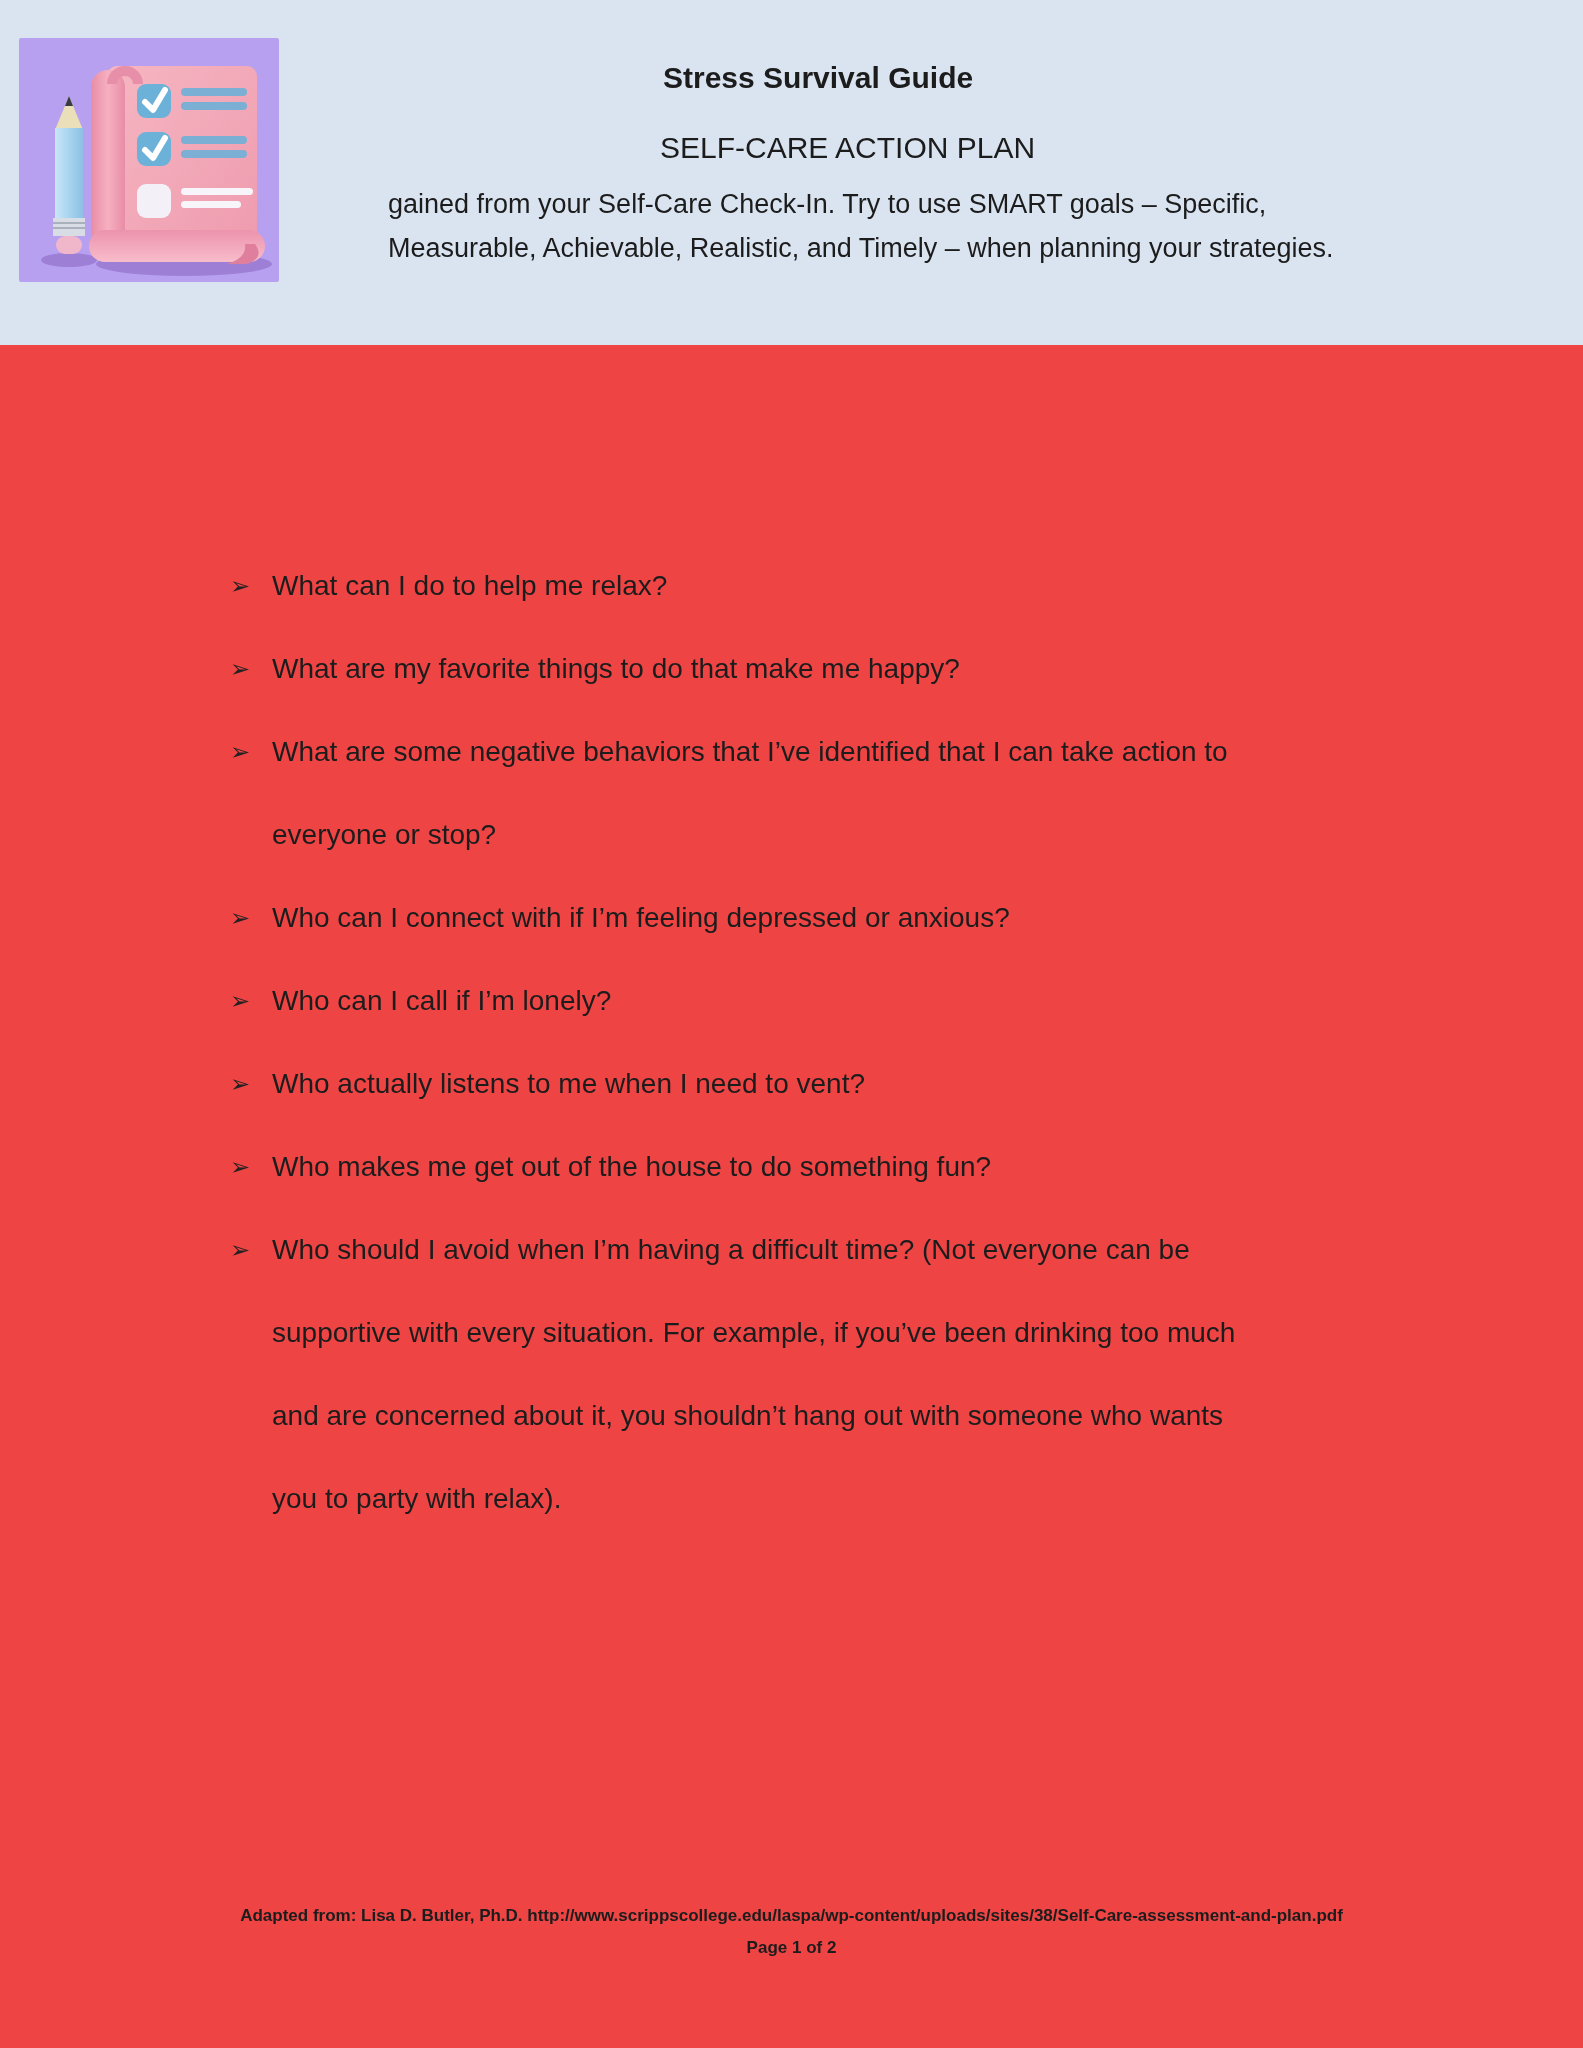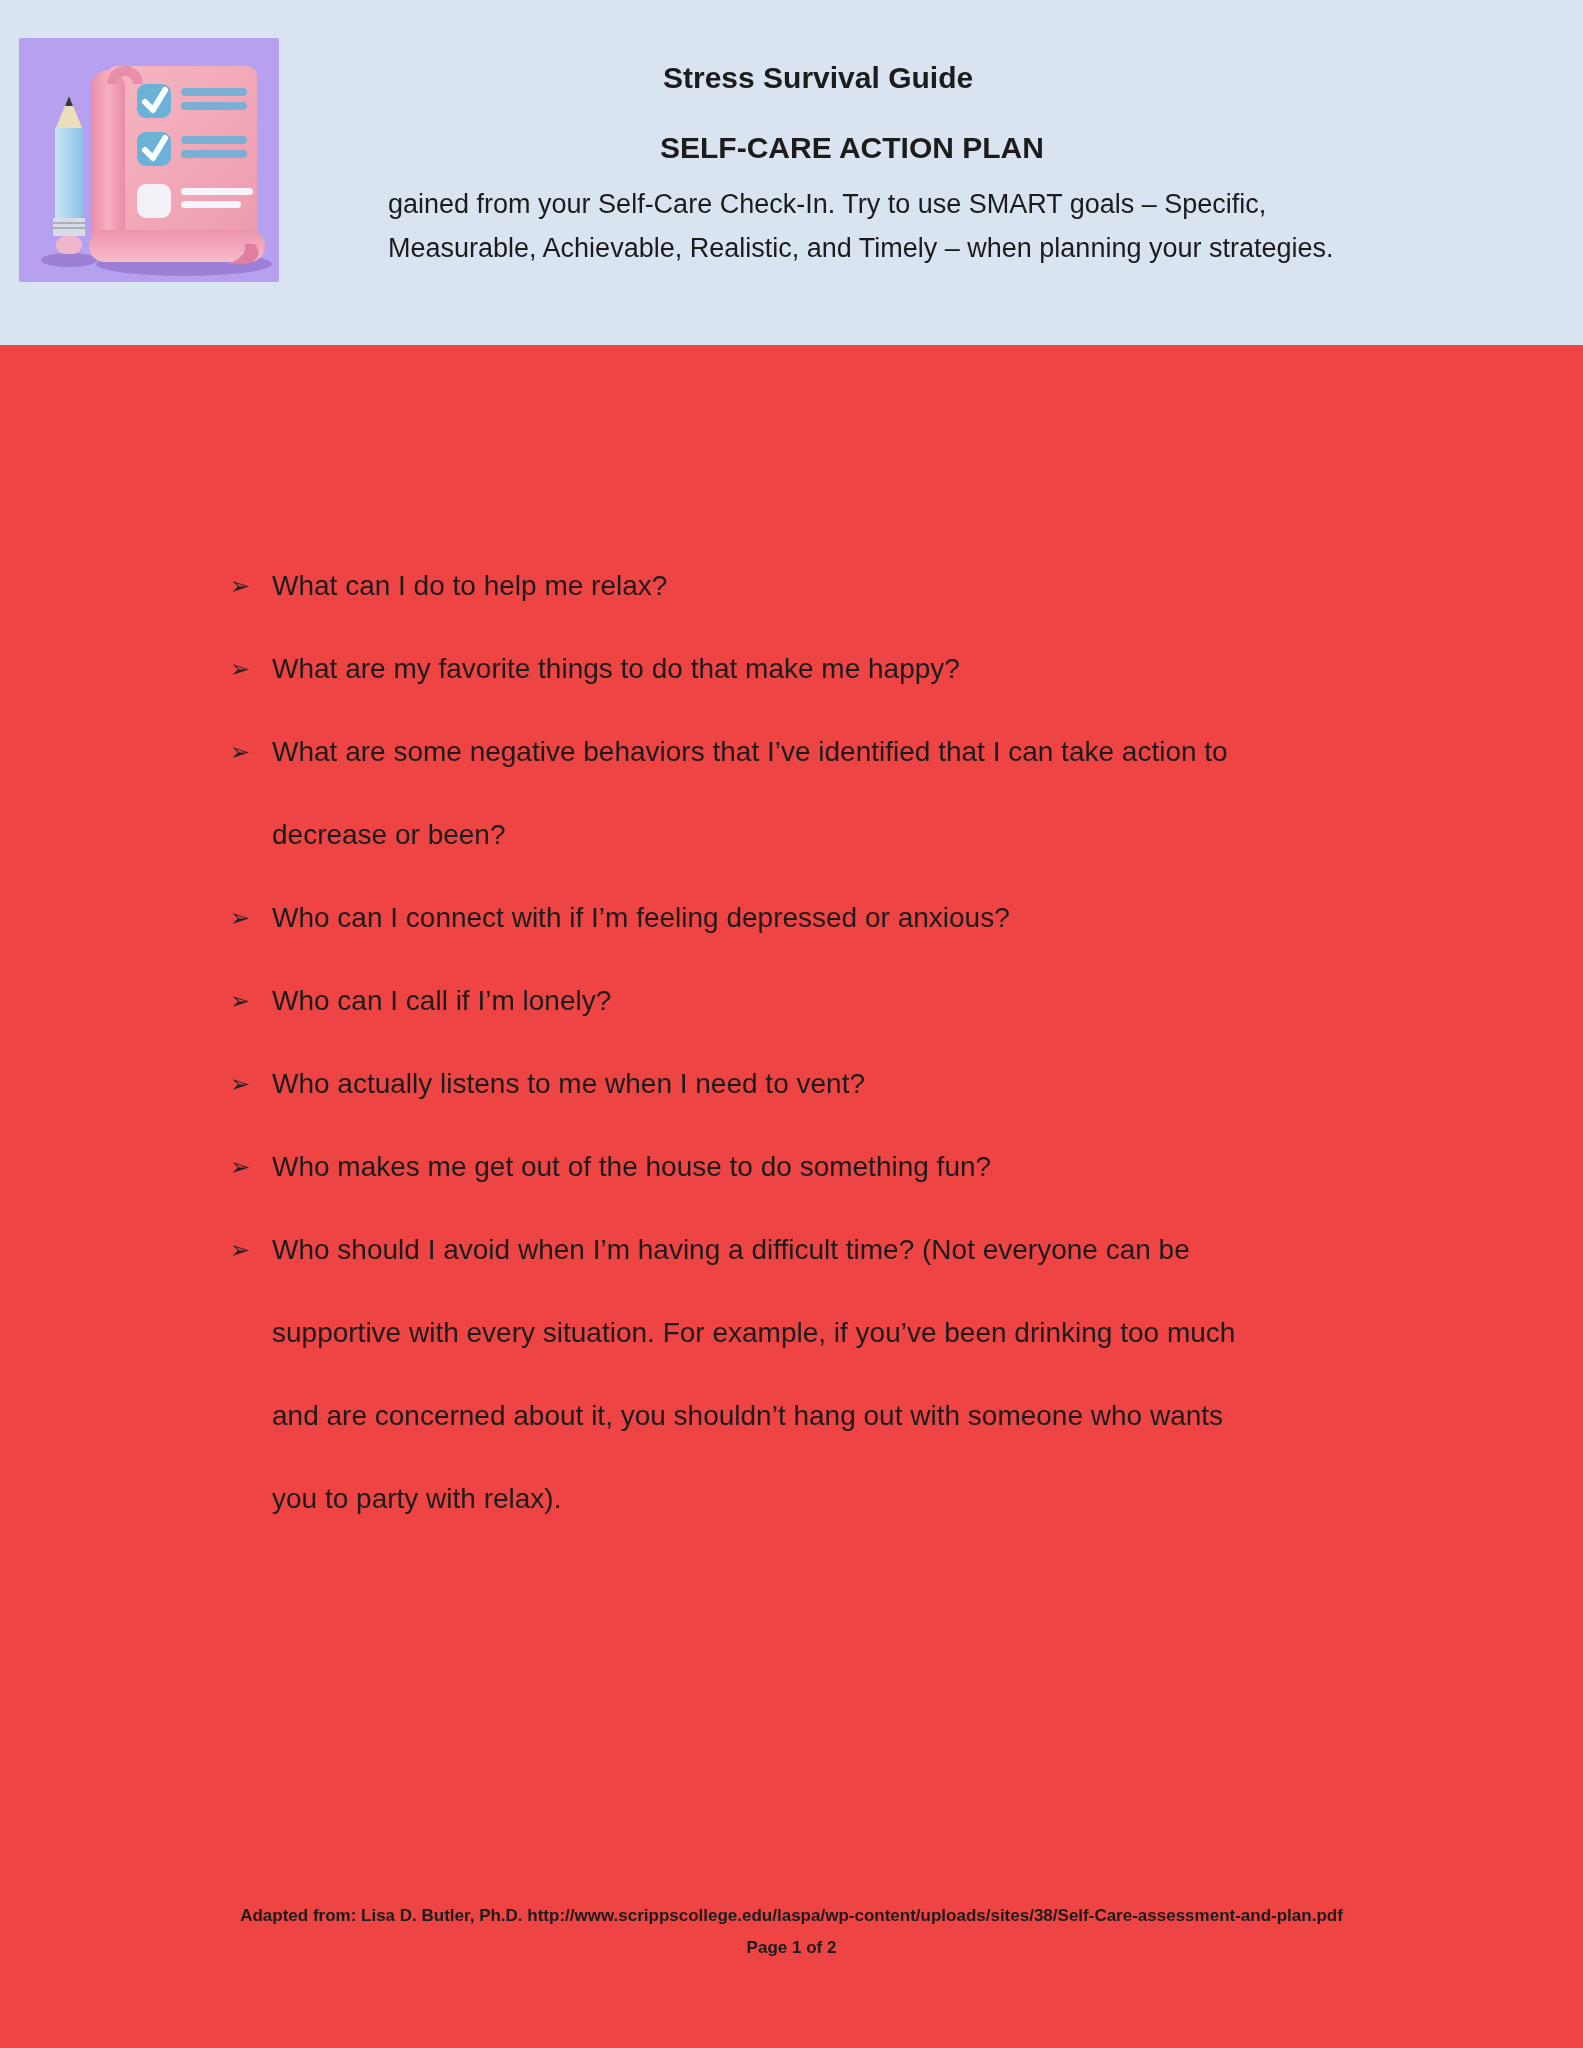--- a/index.html
+++ b/index.html
@@ -4,21 +4,21 @@
 <style>
   html,body{margin:0;padding:0;background:#fff;}
   #page{
     position:relative;width:1583px;height:2048px;background:#ef4444;overflow:hidden;
     font-family:"Liberation Sans", sans-serif;color:#1c1c1c;
   }
   
   #header-band{position:absolute;left:0;top:0;width:1583px;height:345px;}
   #icon-panel{position:absolute;left:19px;top:38px;width:260px;height:244px;border-radius:2px;overflow:hidden;}
   .hdr-title{position:absolute;left:663px;top:58px;font-size:30px;font-weight:bold;line-height:40px;white-space:nowrap;}
-  .hdr-subtitle{position:absolute;left:660px;top:128px;font-size:30px;font-weight:bold;line-height:40px;white-space:nowrap;}
+  .hdr-subtitle{position:absolute;left:660px;top:128px;font-size:30px;font-weight:normal;line-height:40px;white-space:nowrap;}
   .hdr-para{position:absolute;left:388px;top:182px;width:1120px;font-size:27px;line-height:44px;}
   .hdr-para div{white-space:nowrap;}
   
   .intro-line{position:absolute;left:146px;top:415px;font-size:28px;line-height:40px;white-space:nowrap;}
   .bullet-row{position:absolute;left:0;width:1583px;height:40px;line-height:36px;font-size:28px;}
   .bullet-row .marker{position:absolute;left:230px;top:0;font-size:24px;line-height:36px;color:#222;}
   .bullet-row .btext{position:absolute;left:272px;top:0;white-space:nowrap;}
   
   .footer-line1{position:absolute;left:0;top:1906px;width:1583px;text-align:center;font-size:17px;font-weight:600;white-space:nowrap;}
   .footer-line2{position:absolute;left:0;top:1938px;width:1583px;text-align:center;font-size:17px;font-weight:600;}
@@ -107,21 +107,21 @@
       <div class="bullet-row" style="top: 651px;">
       <span class="marker">➢</span>
       <span class="btext">What are my favorite things to do that make me happy?</span>
     </div>
       <div class="bullet-row" style="top: 734px;">
       <span class="marker">➢</span>
       <span class="btext">What are some negative behaviors that I’ve identified that I can take action to</span>
     </div>
       <div class="bullet-row" style="top: 817px;">
       <span class="marker"></span>
-      <span class="btext">decrease or been?</span>
+      <span class="btext">everyone or stop?</span>
     </div>
       <div class="bullet-row" style="top: 900px;">
       <span class="marker">➢</span>
       <span class="btext">Who can I connect with if I’m feeling depressed or anxious?</span>
     </div>
       <div class="bullet-row" style="top: 983px;">
       <span class="marker">➢</span>
       <span class="btext">Who can I call if I’m lonely?</span>
     </div>
       <div class="bullet-row" style="top: 1066px;">

